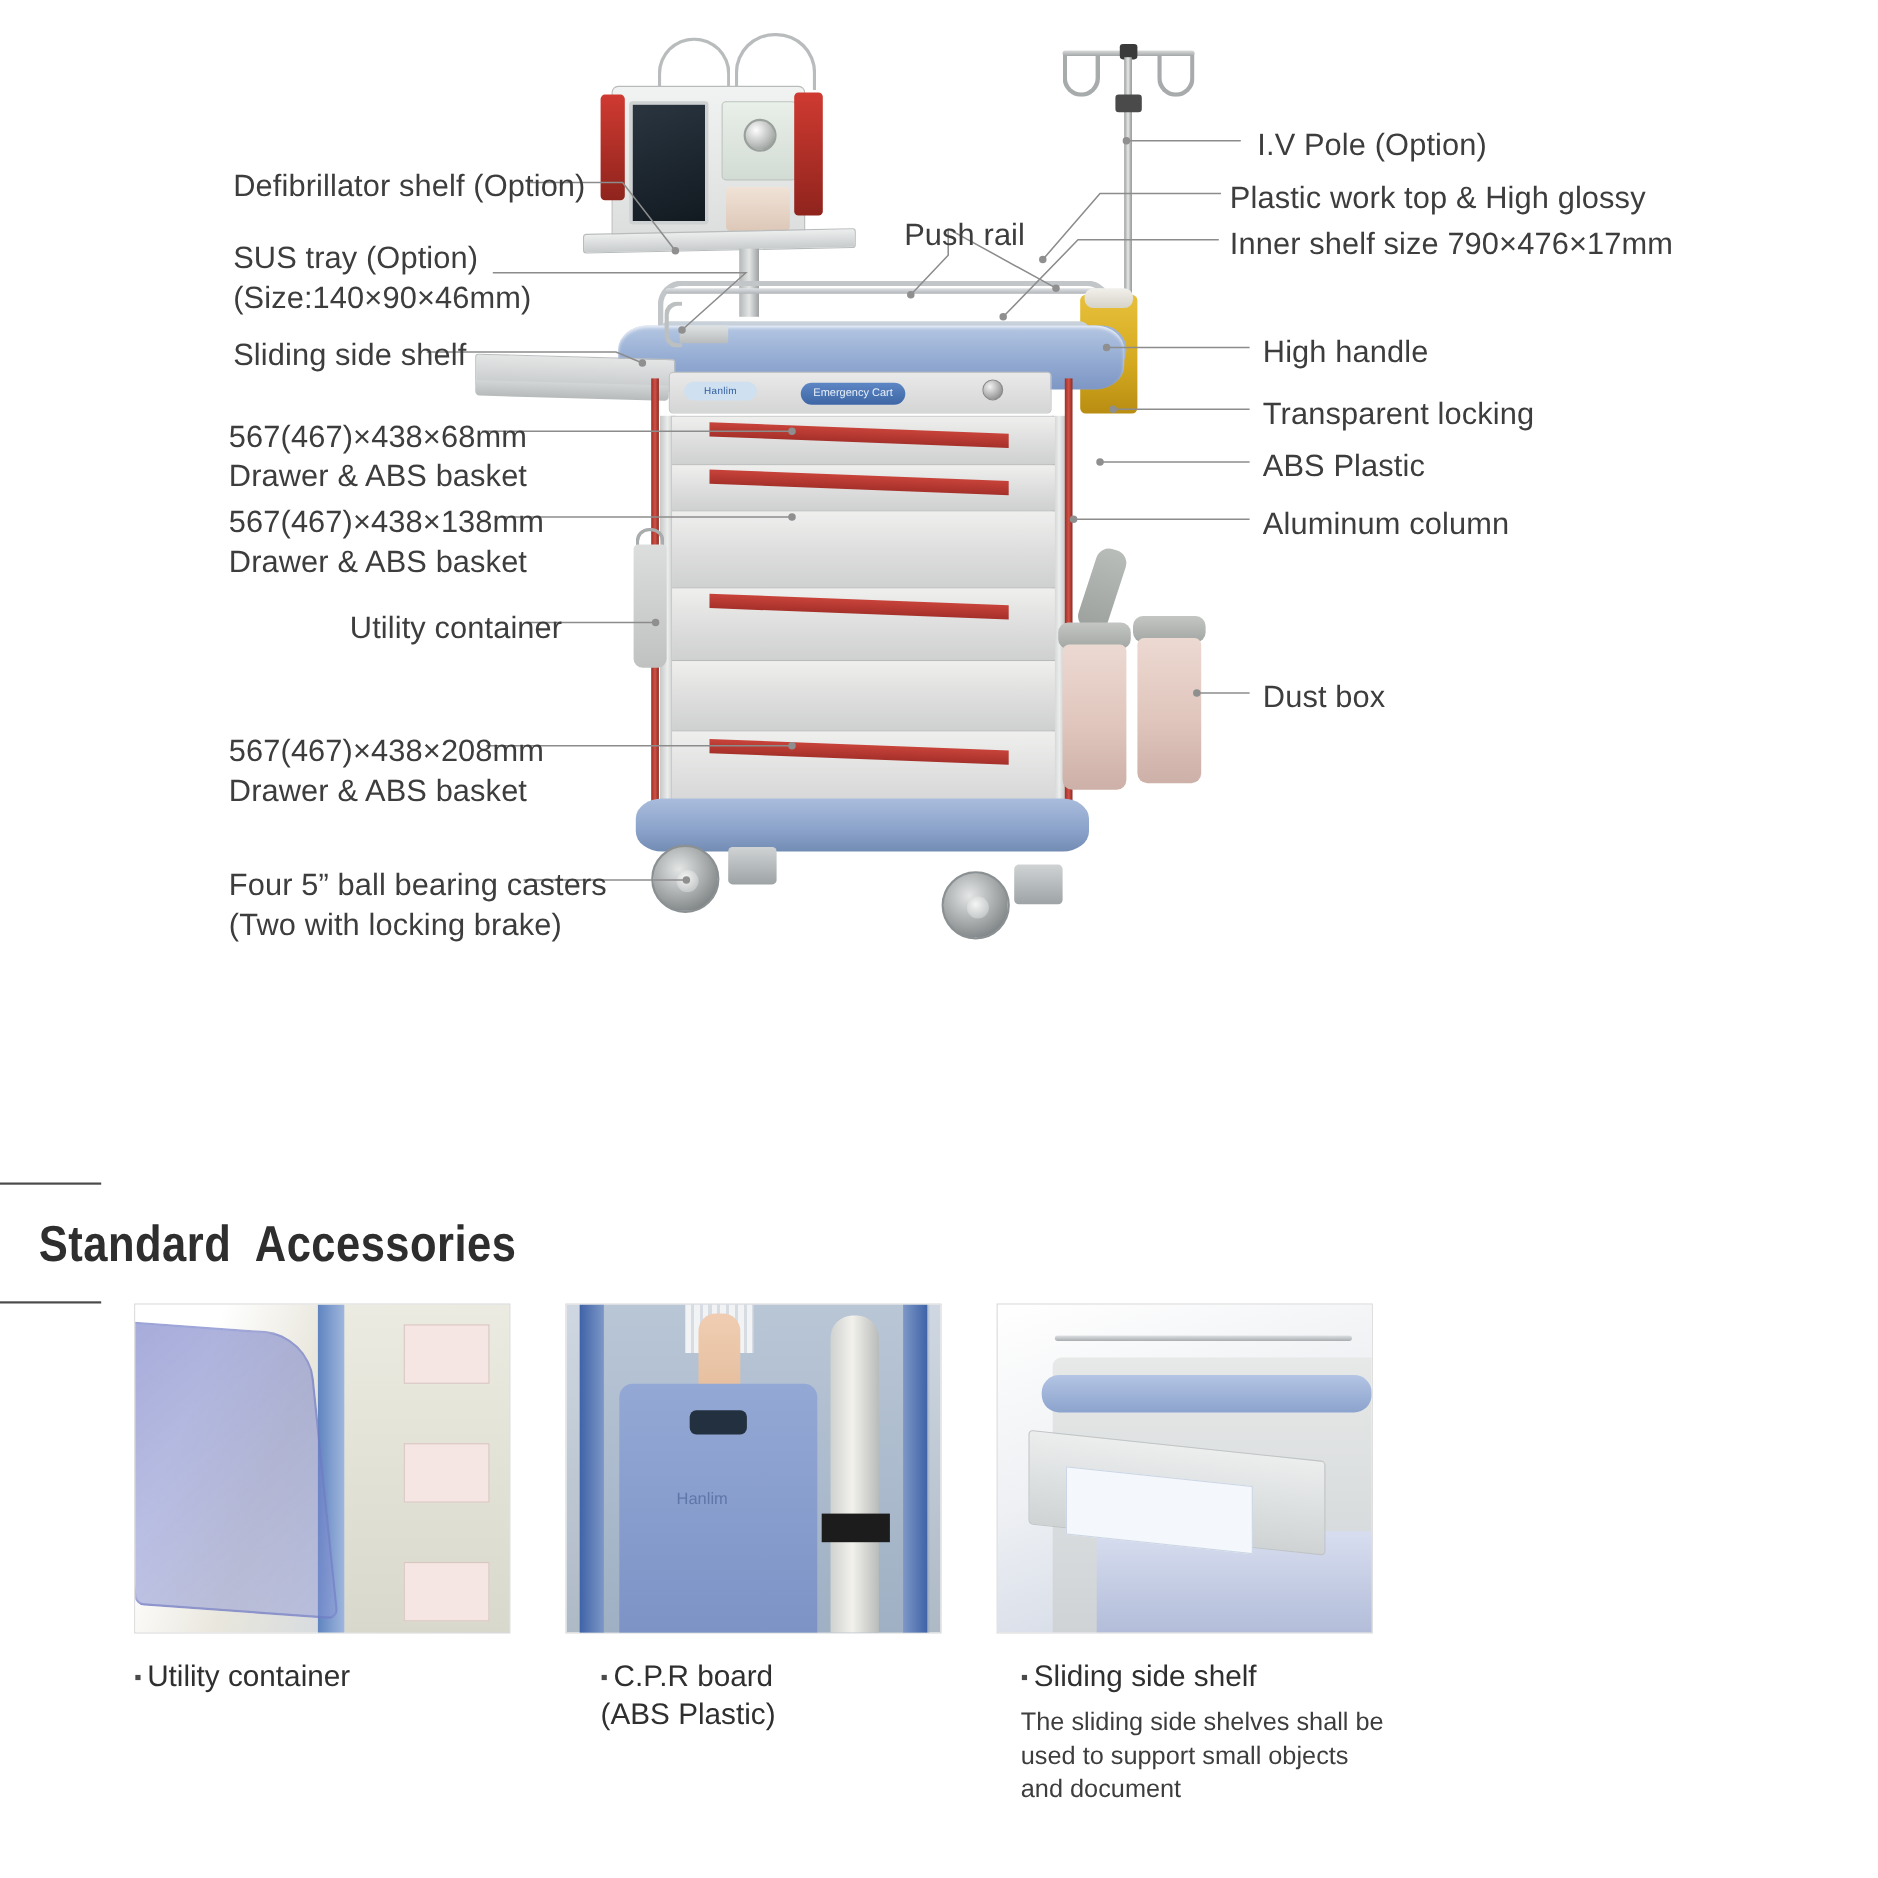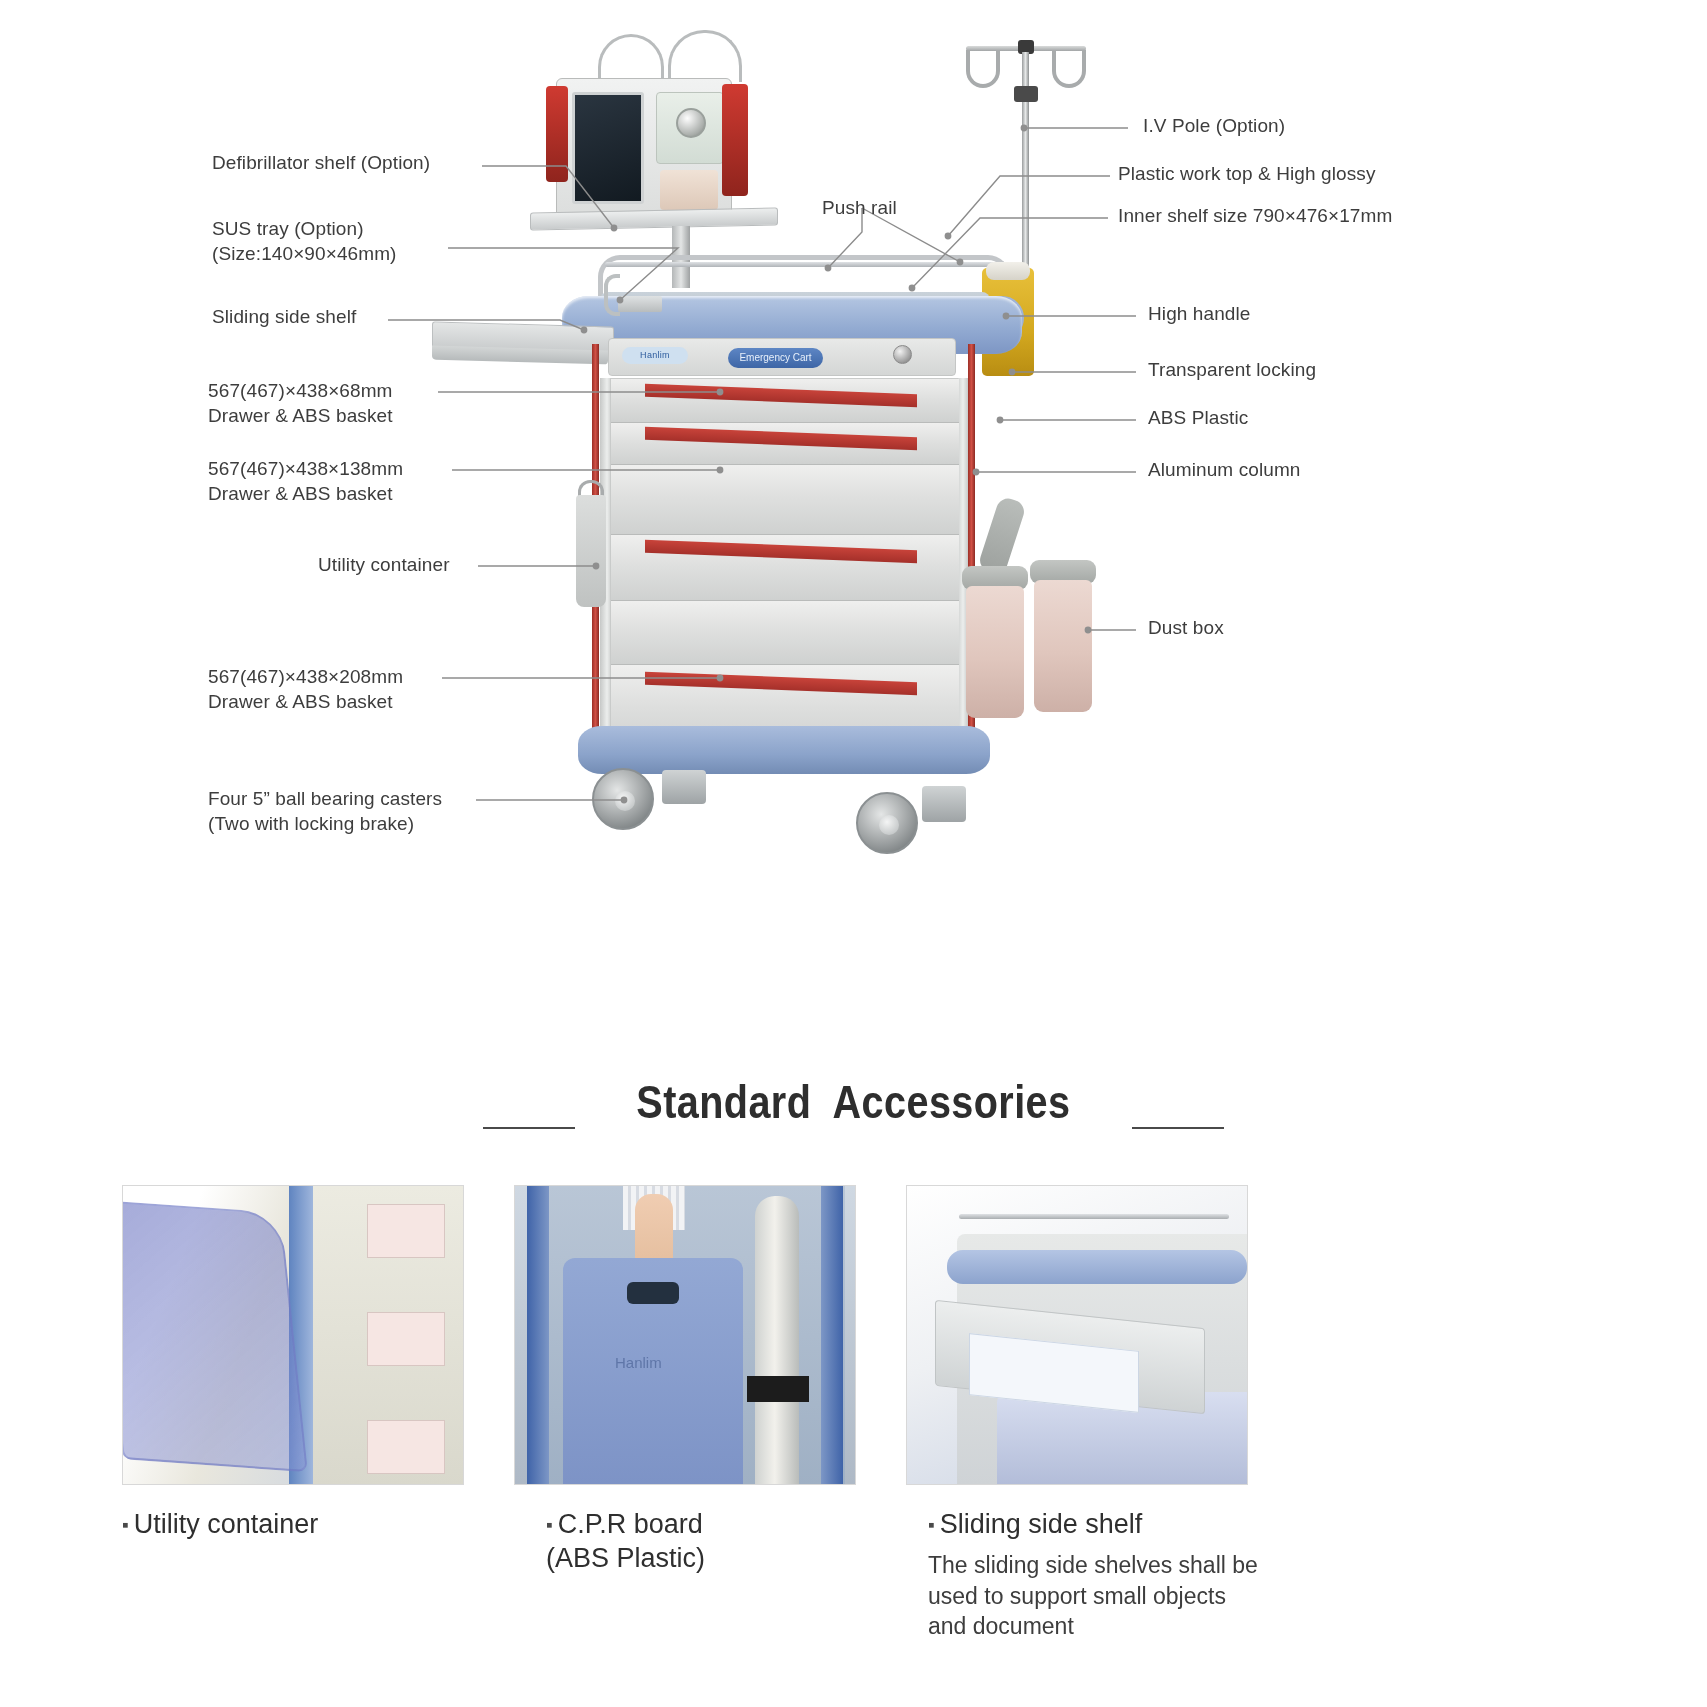--- a/index.html
+++ b/index.html
@@ -8,21 +8,21 @@
     background: #ffffff;
     font-family: "Liberation Sans", sans-serif;
     color: #3a3a3a;
     overflow: hidden;
   }
   #root { position: relative; width: 1707px; height: 1707px; }
 
   
   .label {
     position: absolute;
-    font-size: 19px;
+    font-size: 28px;
     line-height: 1.30;
     color: #3d3d3d;
     white-space: pre-line;
     letter-spacing: .1px;
   }
   .label.right { text-align: left; }
   .label.left  { text-align: left; }
 
   
   .art { position: absolute; }
@@ -202,21 +202,21 @@
     background: linear-gradient(180deg,#dcdedd,#bfc2c1); border-radius:4px 4px 8px 8px;
   }
   .util-handle {
     position:absolute; left:578px; top:480px; width:26px; height:22px;
     border:3px solid #a9acad; border-bottom:none; border-radius:12px 12px 0 0;
   }
 
   
   .section-wrap {
     position:absolute; left:0; top:1075px; width:1707px;
-    display:flex; align-items:flex-end; justify-content:center; gap:26px;
+    display:flex; align-items:flex-start; justify-content:center; gap:26px;flex-direction:column;
   }
   .sec-line { width:92px; height:2px; background:#4a4a4a; }
   .sec-title {
     font-size:46px; font-weight:bold; color:#2e2e2e;
     font-family:"Liberation Sans", sans-serif;
     letter-spacing:.5px; white-space:pre;
     transform: scaleX(.86); transform-origin:center;
   }
 
   

